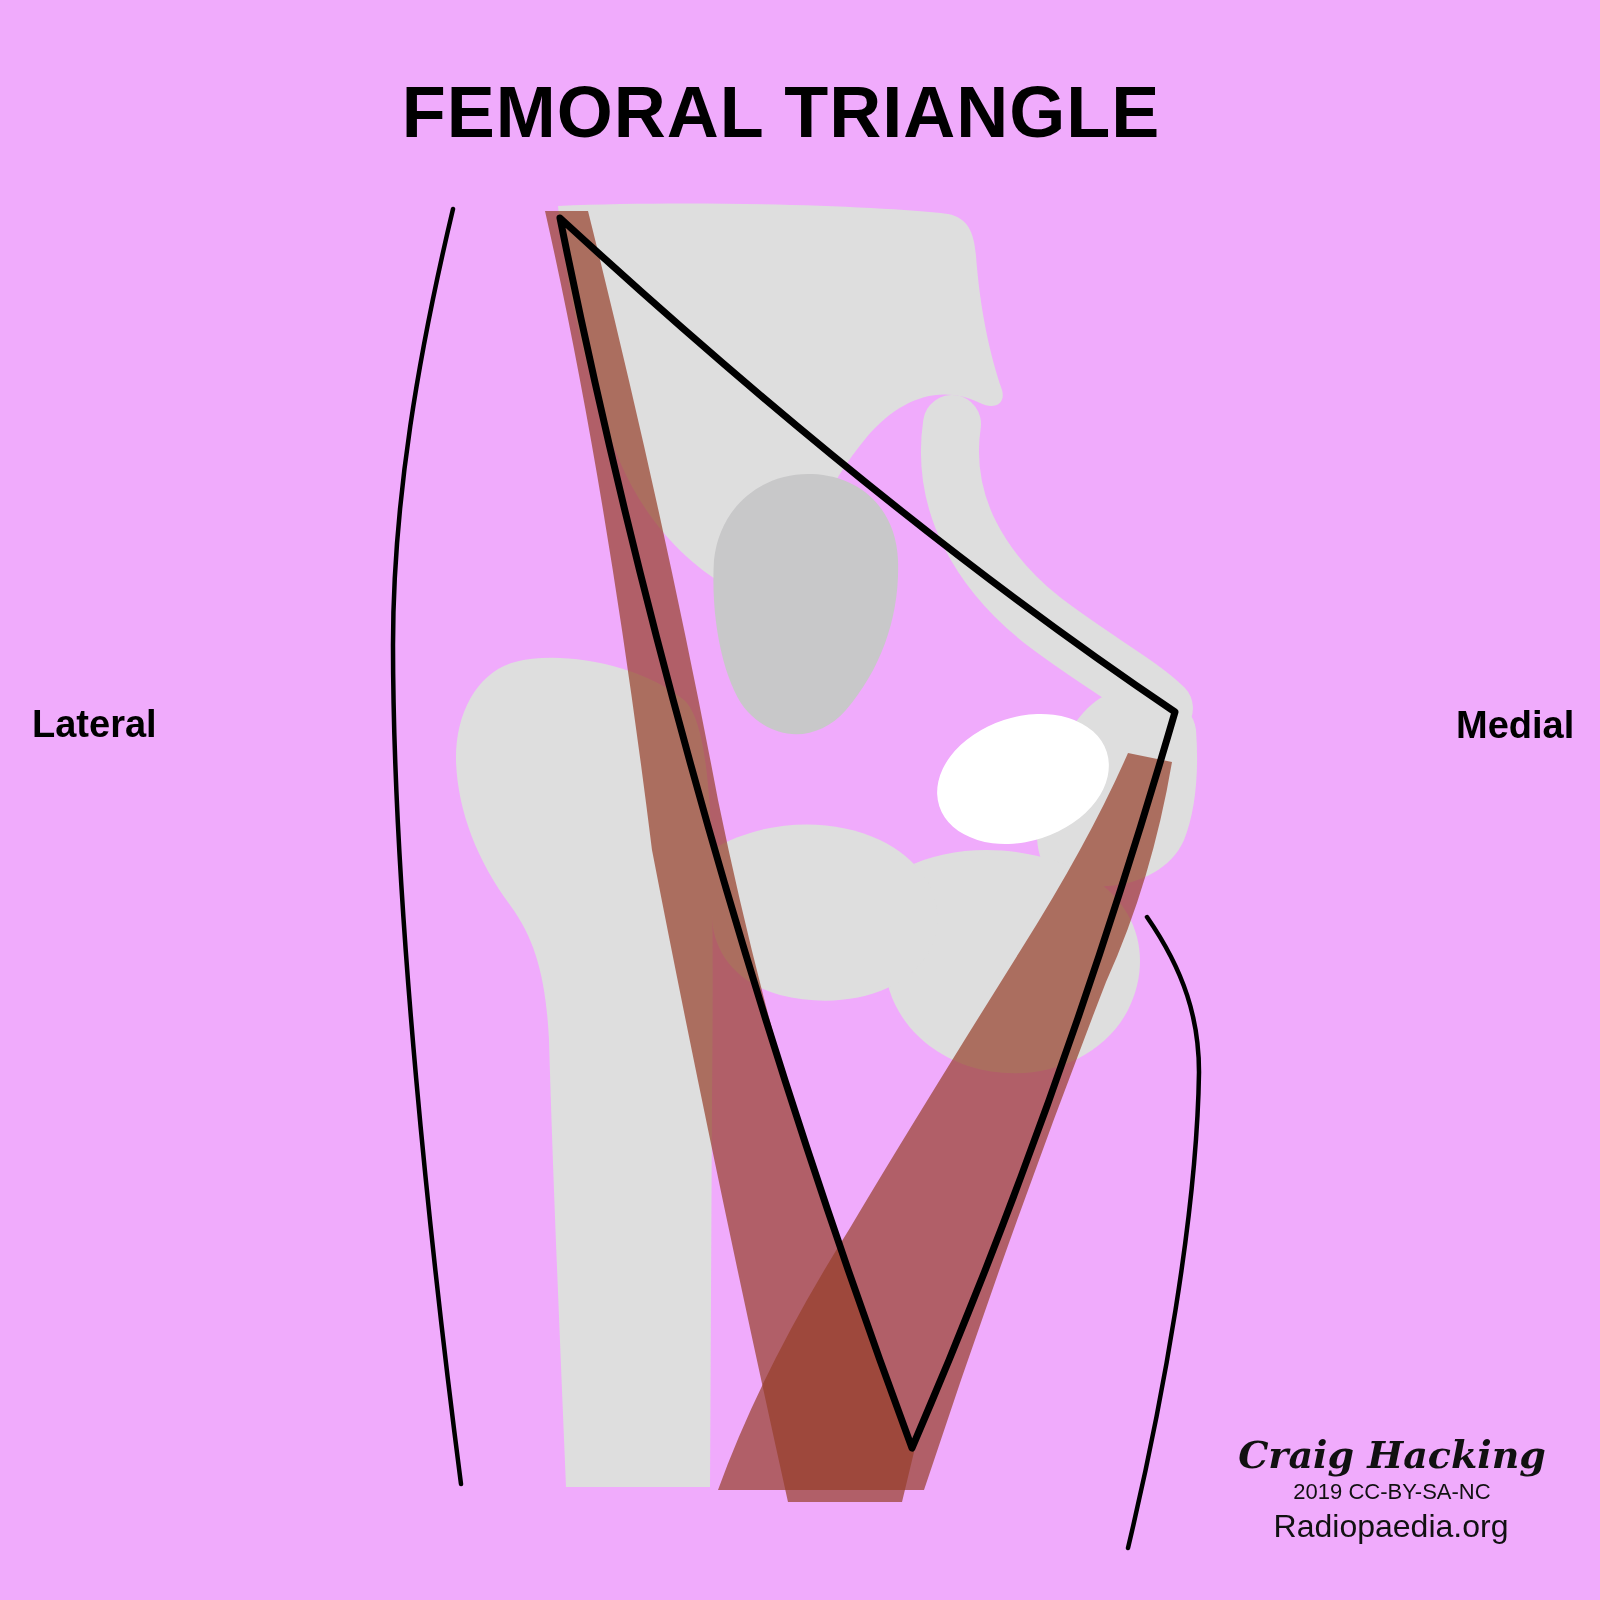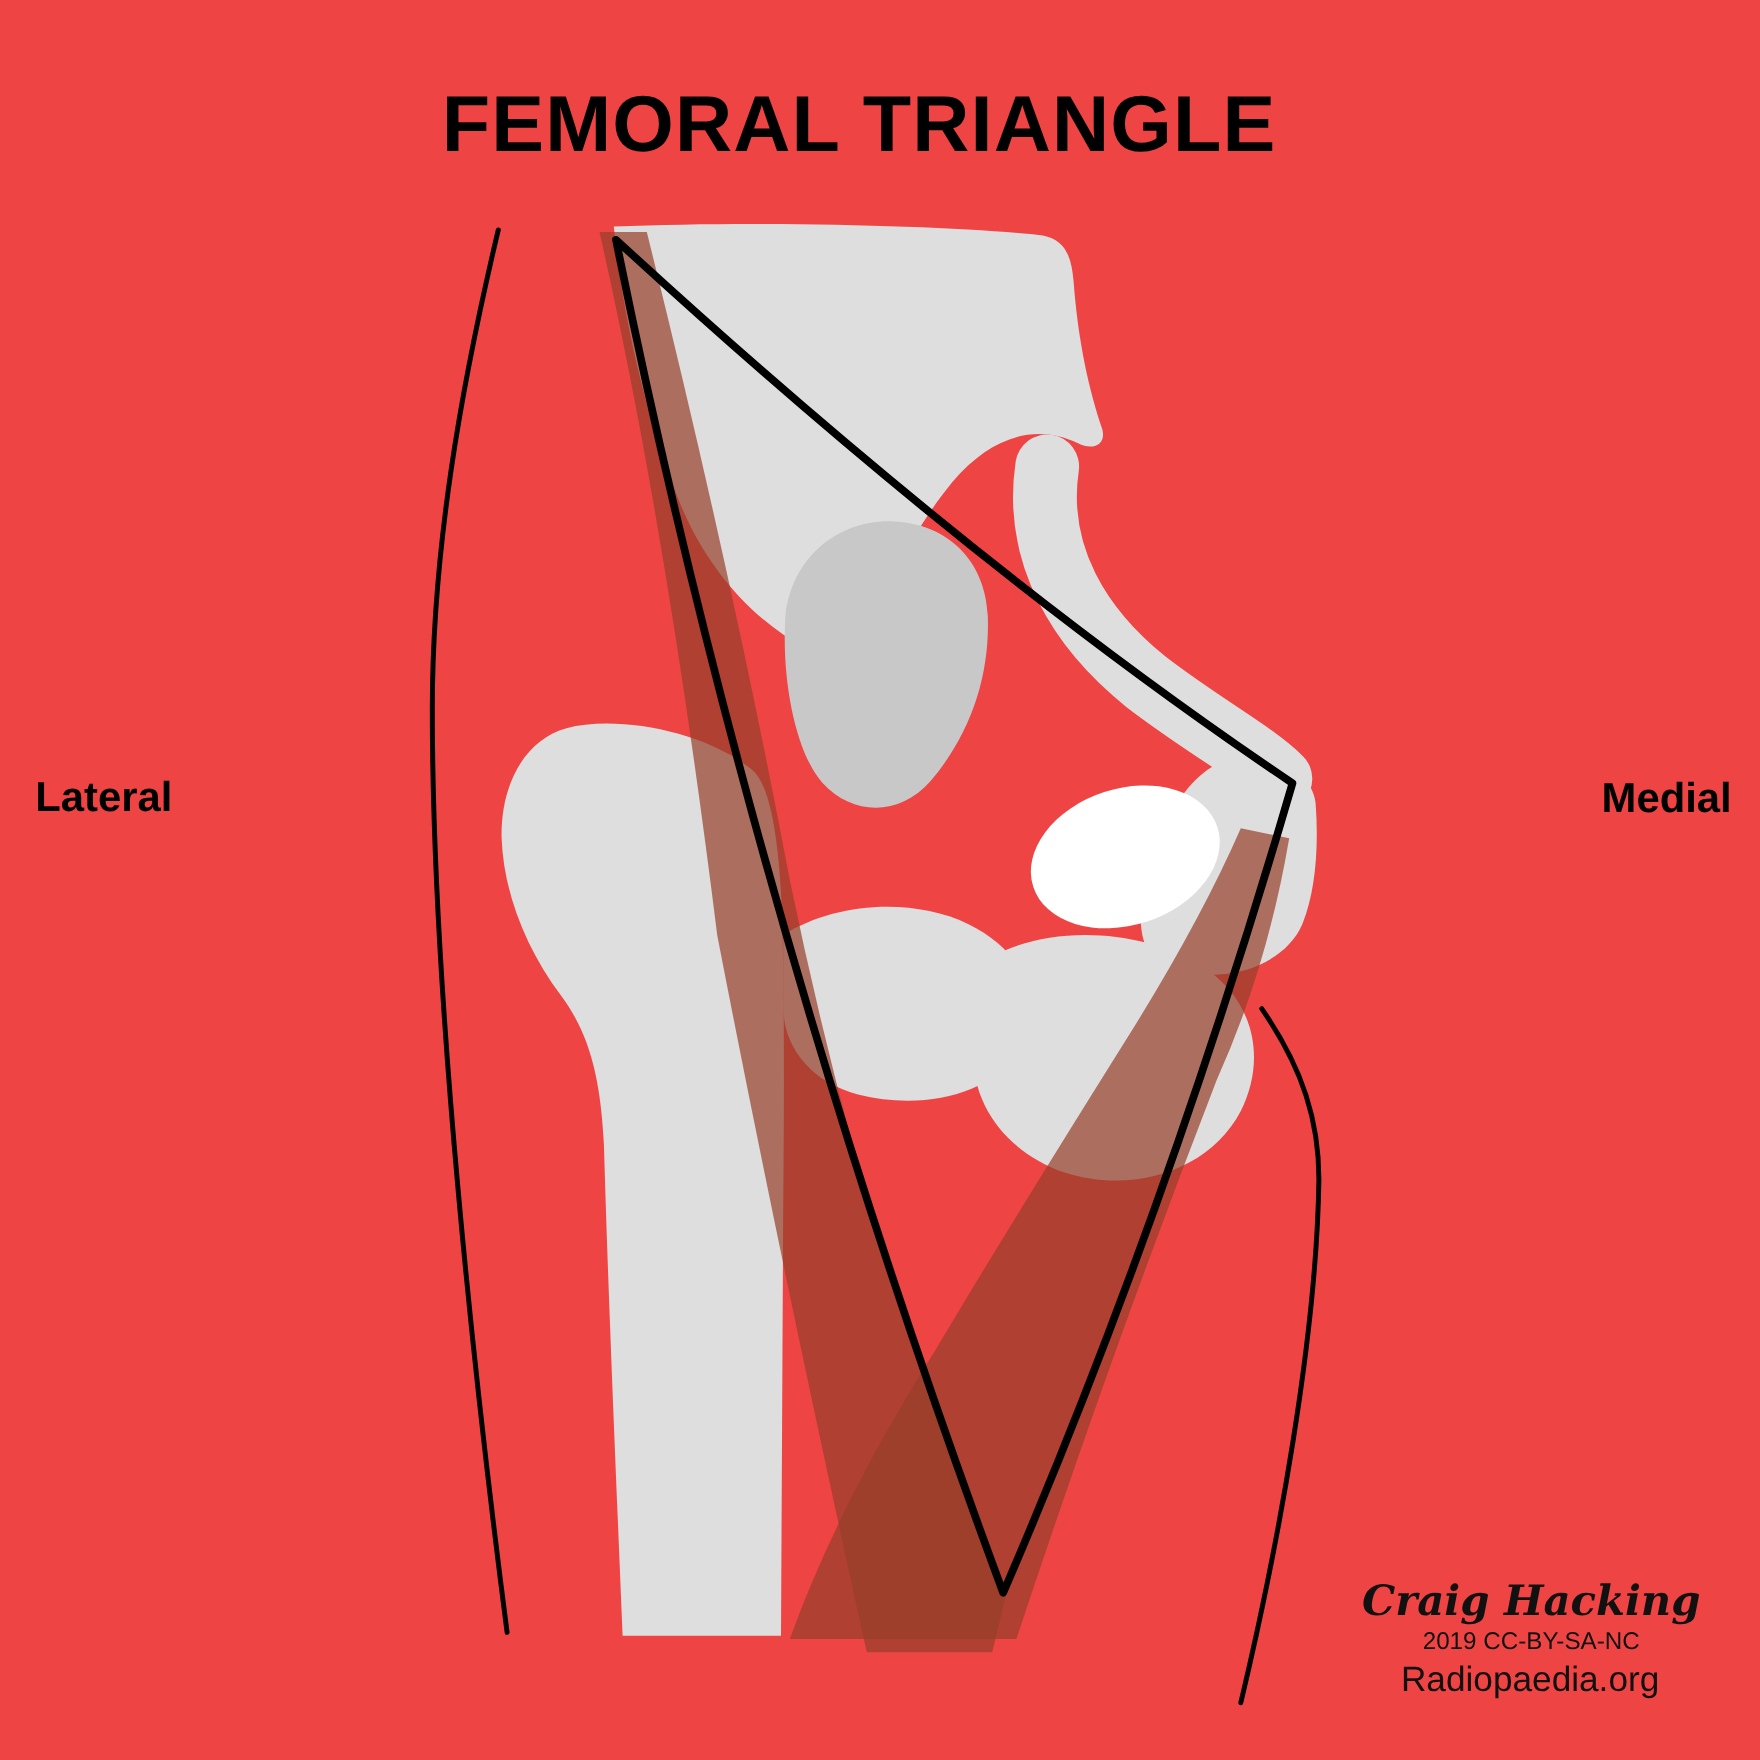--- a/index.html
+++ b/index.html
@@ -8,21 +8,21 @@
     background: #ffffff;
     width: 1600px;
     height: 1600px;
     overflow: hidden;
     font-family: "Liberation Sans", sans-serif;
   }
   .stage {
     position: relative;
     width: 1600px;
     height: 1600px;
-    background: #ef4444;
+    background: #f0abfc;
   }
   svg { display: block; }
   .title-text {
     font-family: "Liberation Sans", sans-serif;
     font-weight: bold;
     font-size: 72px;
     letter-spacing: 1px;
     fill: #000000;
   }
   .side-label {

